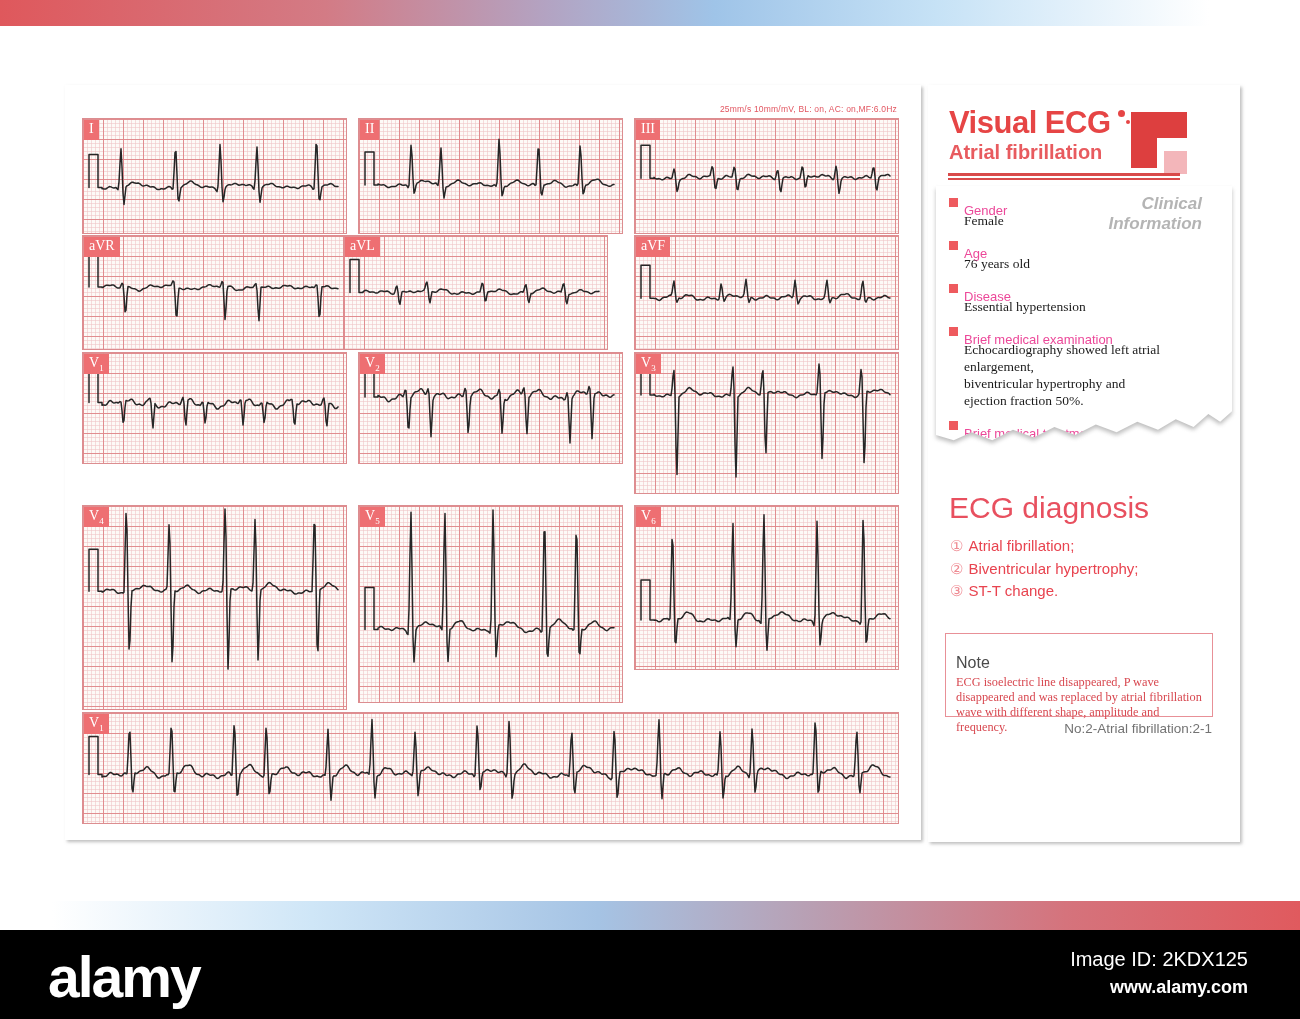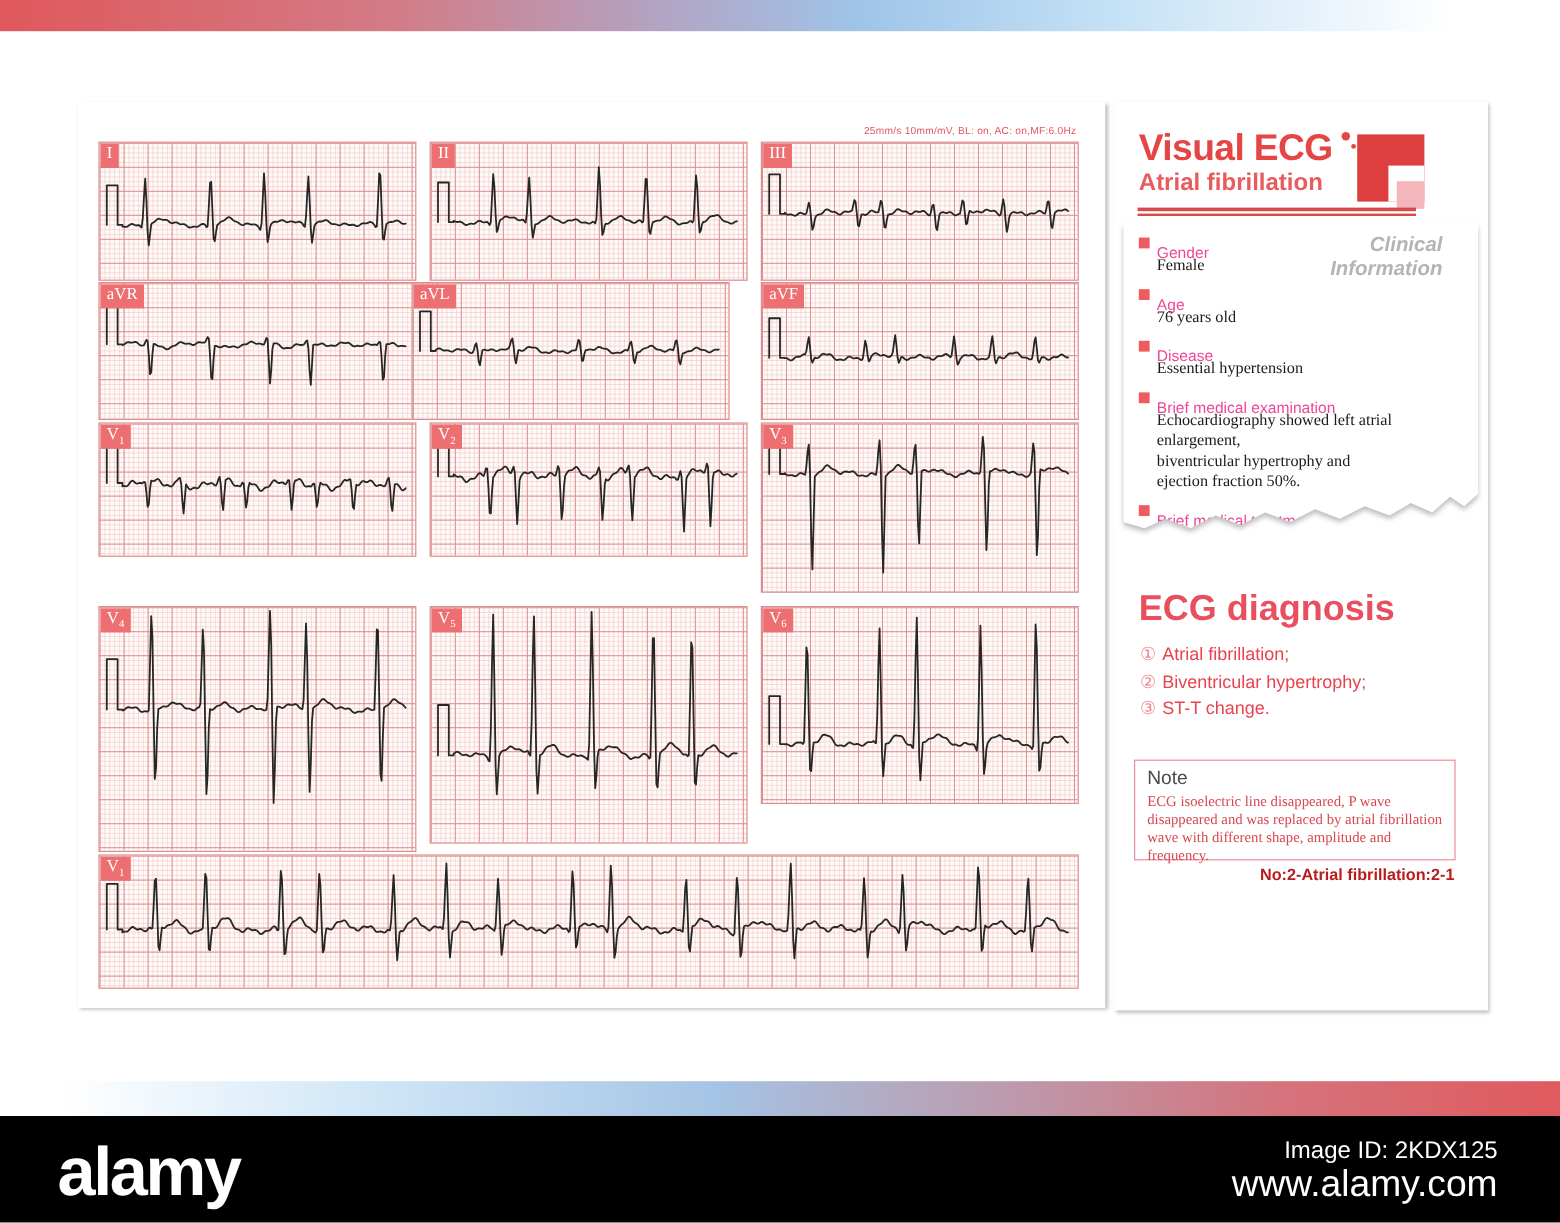--- a/index.html
+++ b/index.html
@@ -54,40 +54,40 @@
     font-size:17px;font-weight:bold;font-style:italic;line-height:20px;margin-left:16px;}
   .clin-list{position:absolute;left:13px;top:6px;width:250px;}
   .clin-item{margin-bottom:6px;}
   .clin-label-row{display:flex;align-items:center;height:20px;}
   .bullet{width:9px;height:9px;background:#ee5a5e;margin-right:6px;flex:0 0 auto;}
   .clin-label{color:#ec4899;font-size:13px;margin-top:16px;}
   .clin-value{font-family:"Liberation Serif",serif;font-size:13.5px;color:#1b1b1b;
     line-height:17px;margin-left:15px;}
 
   
-  .dx-heading{position:absolute;left:21px;top:406px;font-size:30px;font-weight:bold;color:#e8505f;}
+  .dx-heading{position:absolute;left:21px;top:406px;font-size:30px;font-weight:normal;color:#e8505f;}
   .dx-list{position:absolute;left:22px;top:450px;}
   .dx-item{font-size:15px;line-height:22.5px;color:#e8434f;}
   .dx-num{color:#ef8b93;margin-right:5px;}
 
   
   .note-box{position:absolute;left:17px;top:548px;width:268px;height:84px;
-    border:1px solid #e89097;box-sizing:border-box;padding:6px 10px;}
+    border:1px solid #e89097;box-sizing:border-box;padding:20px 10px;}
   .note-heading{font-size:16px;color:#4a4a4a;margin-bottom:3px;}
   .note-text{font-family:"Liberation Serif",serif;font-size:12.3px;color:#d84850;line-height:15px;}
 
-  .ref-line{position:absolute;right:28px;top:636px;font-size:13.5px;font-weight:bold;color:#b91c1c;}
+  .ref-line{position:absolute;right:28px;top:636px;font-size:13.5px;font-weight:normal;color:#737373;}
 
   
   .alamy-bar{position:absolute;left:0;top:930px;width:1300px;height:89px;background:#000;}
   .alamy-logo{position:absolute;left:48px;top:14px;color:#fff;font-size:57px;font-weight:bold;
     letter-spacing:-2px;}
   .alamy-right{position:absolute;right:52px;top:16px;text-align:right;color:#fff;}
   .alamy-id{font-size:20px;line-height:26px;}
-  .alamy-url{font-size:31px;line-height:30px;font-weight:normal;}
+  .alamy-url{font-size:18px;line-height:30px;font-weight:bold;}
 </style>
 </head>
 <body>
 
 <div class="canvas">
 
   <div class="bar-top"></div>
 
   <div class="page page-ecg">
     <div class="ecg-settings">25mm/s 10mm/mV, BL: on, AC: on,MF:6.0Hz</div>

